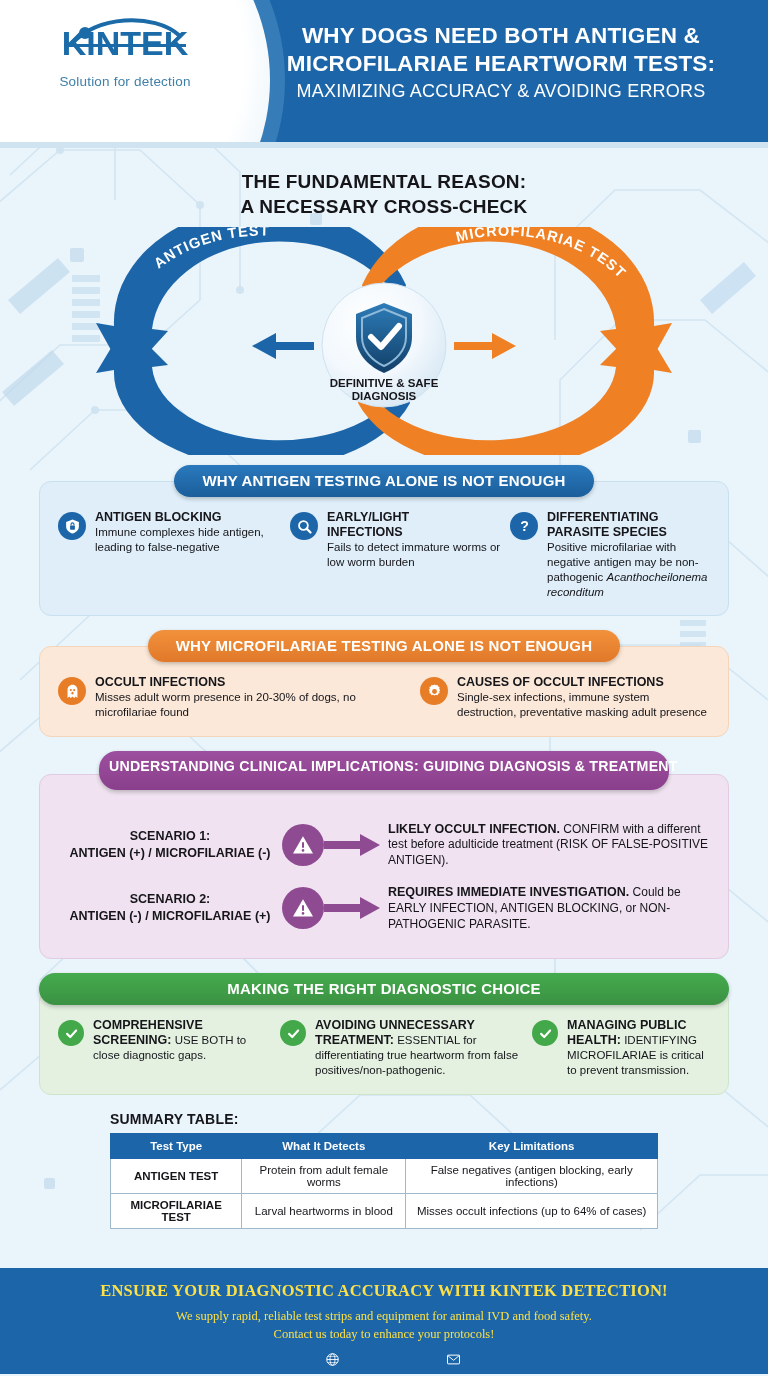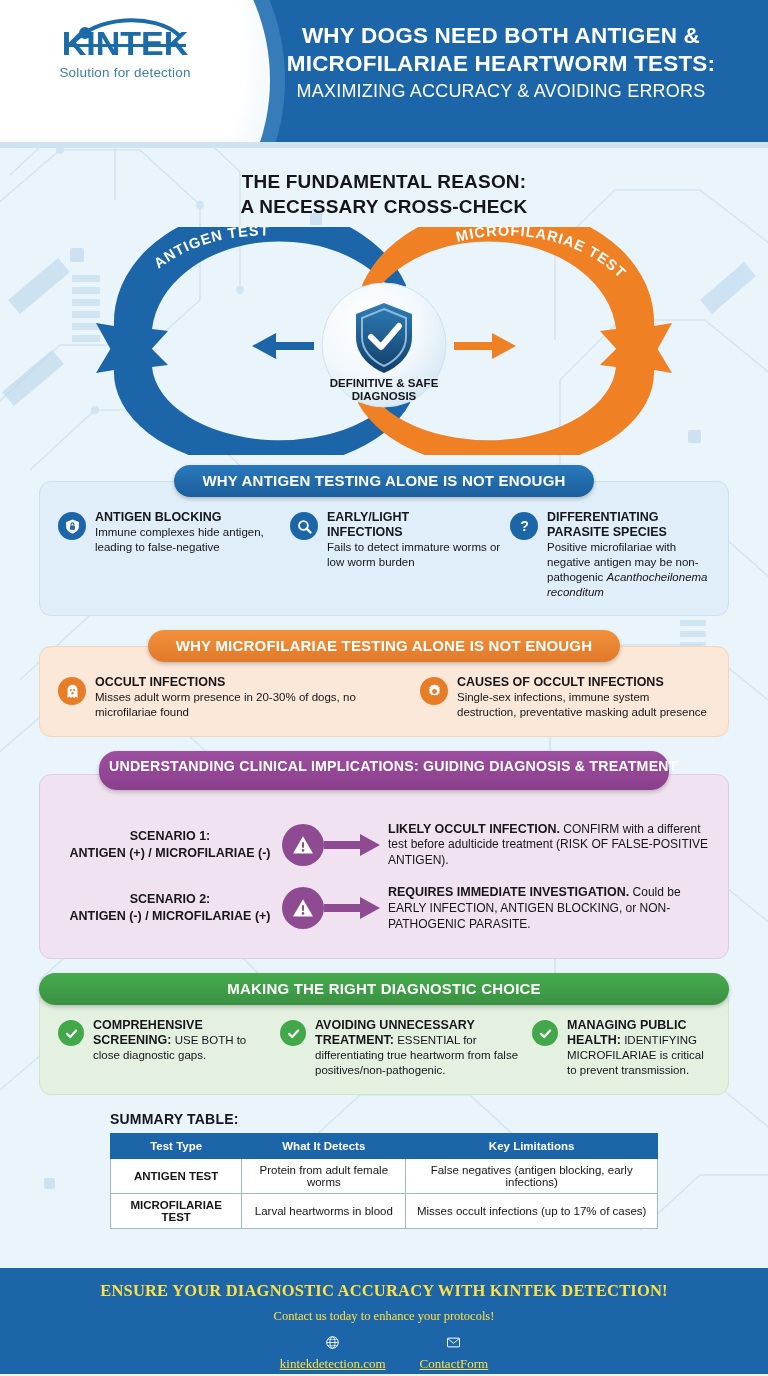--- a/index.html
+++ b/index.html
@@ -42,21 +42,21 @@
   }
   .logo-text{
     font-size:34px; font-weight:bold; color:#1b6ba8; letter-spacing:0px;
     line-height:1; position:relative; display:inline-block;
   }
   .logo-text .strike{
     position:absolute; left:2px; right:2px; top:52%; height:3px; background:#1b6ba8;
   }
   .logo-swoosh{ position:absolute; left:38px; top:-12px; }
   .logo-tag{
-    font-size:13.5px; color:#3f7fa8; margin-top:5px; letter-spacing:.2px;
+    font-size:13.5px; color:#3f7fa8; margin-top:14px; letter-spacing:.2px;
   }
   .hdr-title{
     position:absolute; left:246px; top:22px; width:510px;
     color:#fff; text-align:center;
   }
   .hdr-l1,.hdr-l2{
     font-size:22.5px; font-weight:bold; letter-spacing:.2px; line-height:1.24;
     white-space:nowrap;
   }
   .hdr-l3{
@@ -508,31 +508,32 @@
       </thead>
       <tbody>
         <tr>
           <td class="c0">ANTIGEN TEST</td>
           <td>Protein from adult female worms</td>
           <td>False negatives (antigen blocking, early infections)</td>
         </tr>
         <tr>
           <td class="c0">MICROFILARIAE TEST</td>
           <td>Larval heartworms in blood</td>
-          <td>Misses occult infections (up to 17% of cases)</td>
+          <td>Misses occult infections (up to 64% of cases)</td>
         </tr>
       </tbody>
     </table>
   </div>
 
 </div>
 
 <div class="footer">
   <div class="ft-h">ENSURE YOUR DIAGNOSTIC ACCURACY WITH KINTEK DETECTION!</div>
   <div class="ft-p">
+    <div>We supply rapid, reliable test strips and equipment for animal IVD and food safety.</div>
     <div>Contact us today to enhance your protocols!</div>
   </div>
   <div class="ft-links">
     <div class="ft-link">
       <svg width="15" height="15" viewBox="0 0 24 24">
           <circle cx="12" cy="12" r="9.2" fill="none" stroke="#fff" stroke-width="1.6"></circle>
           <ellipse cx="12" cy="12" rx="4" ry="9.2" fill="none" stroke="#fff" stroke-width="1.4"></ellipse>
           <line x1="2.8" y1="12" x2="21.2" y2="12" stroke="#fff" stroke-width="1.4"></line>
           <line x1="4.4" y1="7" x2="19.6" y2="7" stroke="#fff" stroke-width="1.1"></line>
           <line x1="4.4" y1="17" x2="19.6" y2="17" stroke="#fff" stroke-width="1.1"></line>

